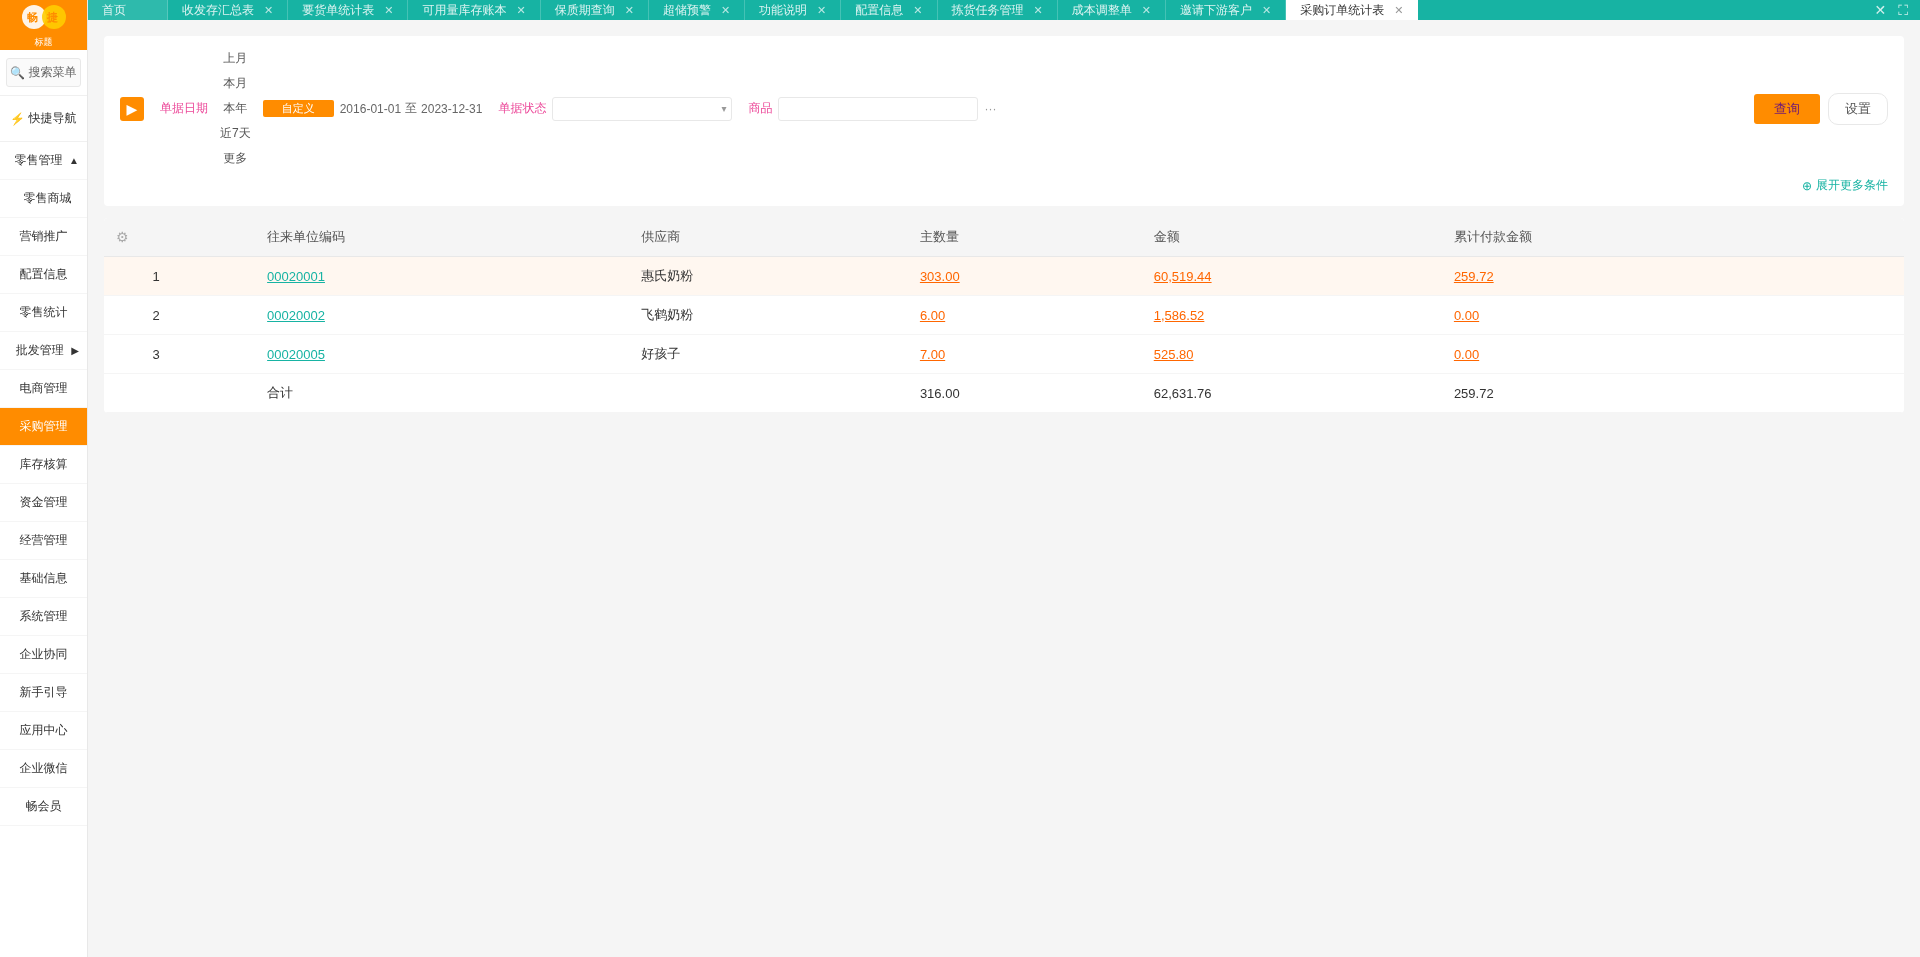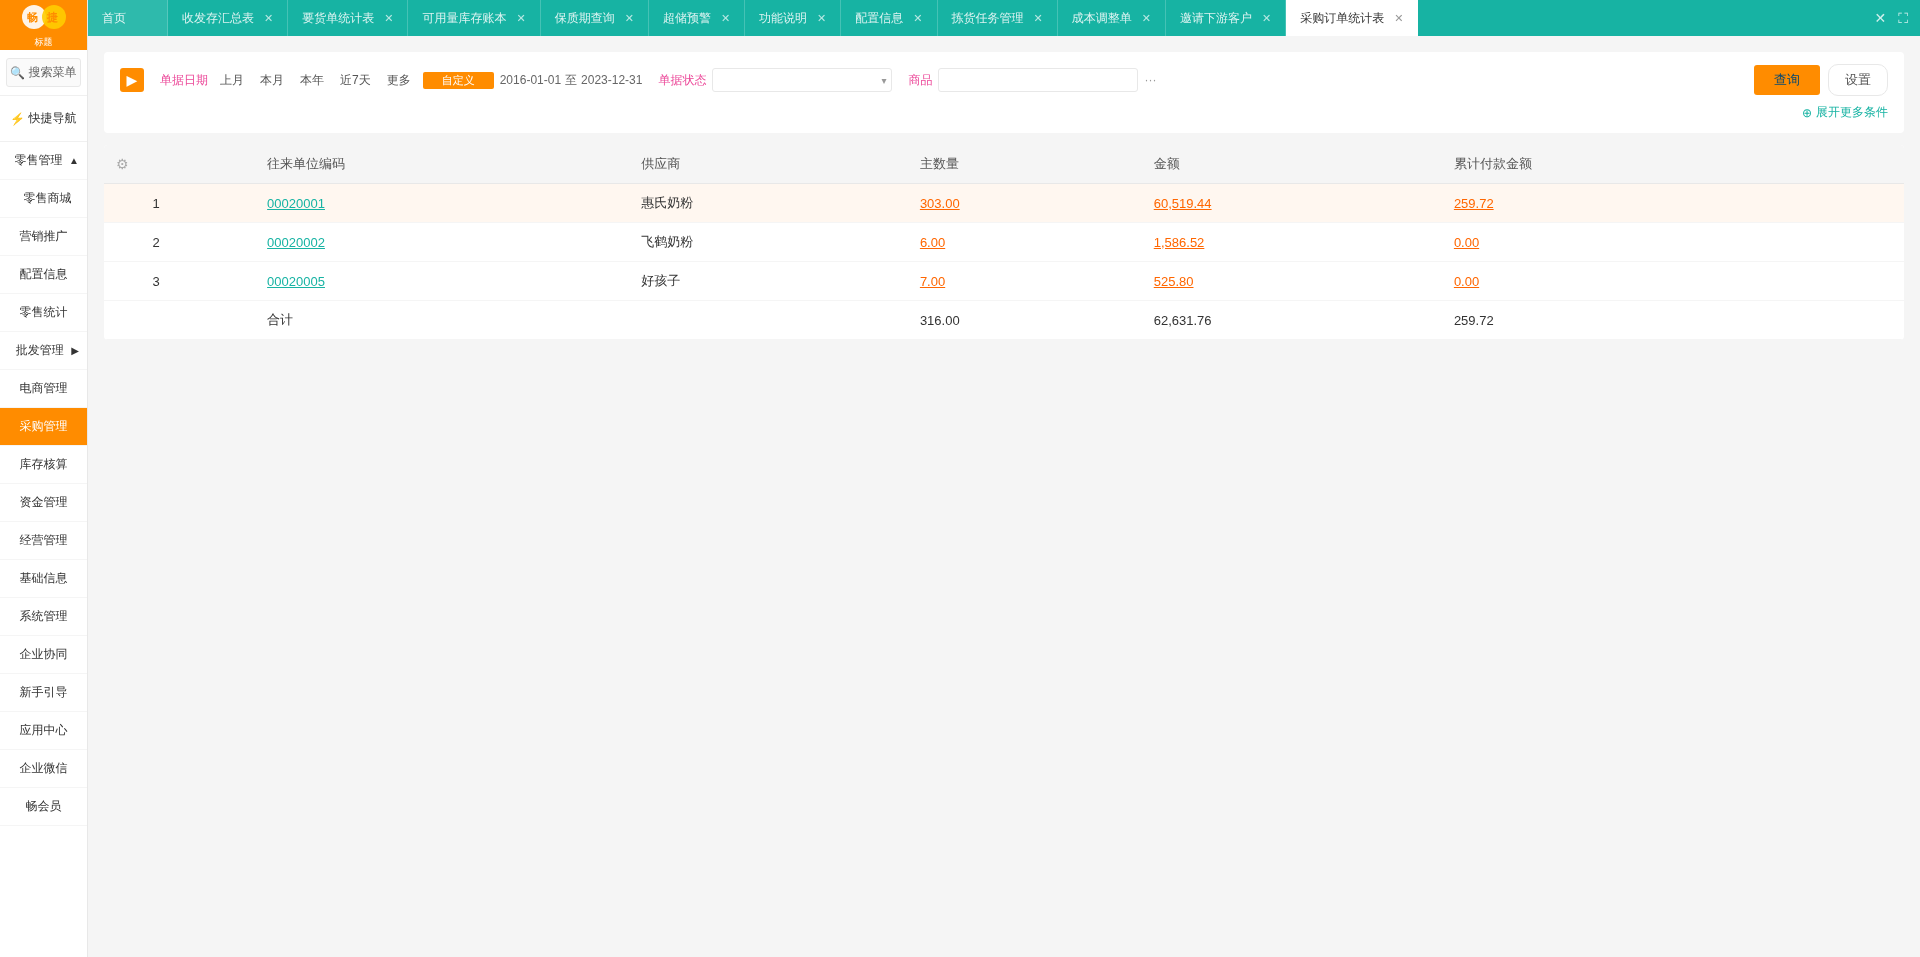--- a/index.html
+++ b/index.html
@@ -26,21 +26,21 @@
     .topbar { height: 50px; background: #fff; display: flex; align-items: center; padding: 0 12px; border-bottom: 1px solid #e8e8e8; gap: 8px; }
     .topbar-breadcrumb { flex: 1; display: flex; align-items: center; gap: 6px; font-size: 13px; color: #666; }
     .topbar-breadcrumb select { border: none; background: none; font-size: 13px; color: #666; cursor: pointer; }
     .topbar-actions { display: flex; align-items: center; gap: 16px; }
     .topbar-msg { display: flex; align-items: center; gap: 4px; font-size: 13px; color: #555; cursor: pointer; }
     .topbar-app { display: flex; align-items: center; gap: 4px; font-size: 13px; color: #555; cursor: pointer; }
     .topbar-avatar { width: 30px; height: 30px; border-radius: 50%; background: #ff8c00; display: flex; align-items: center; justify-content: center; color: #fff; font-size: 12px; cursor: pointer; }
     .topbar-username { font-size: 13px; color: #333; cursor: pointer; }
 
     
-    .tabbar { height: 36px; background: #17b3a3; display: flex; align-items: stretch; overflow-x: auto; flex-shrink: 0; }
+    .tabbar { height: 20px; background: #17b3a3; display: flex; align-items: stretch; overflow-x: auto; flex-shrink: 0; }
     .tabbar::-webkit-scrollbar { display: none; }
     .tab-item { display: flex; align-items: center; padding: 0 14px; white-space: nowrap; cursor: pointer; font-size: 12px; color: rgba(255,255,255,0.85); border-right: 1px solid rgba(255,255,255,0.2); gap: 6px; min-width: 80px; }
     .tab-item.active { background: #fff; color: #333; font-weight: 500; }
     .tab-item.home { background: rgba(255,255,255,0.1); }
     .tab-close { font-size: 11px; color: rgba(255,255,255,0.7); margin-left: 4px; cursor: pointer; }
     .tab-item.active .tab-close { color: #999; }
     .tabbar-end { margin-left: auto; display: flex; align-items: center; padding: 0 8px; gap: 4px; }
     .tabbar-end-btn { background: none; border: none; color: rgba(255,255,255,0.8); cursor: pointer; font-size: 14px; padding: 2px 4px; }
 
     
@@ -51,31 +51,31 @@
     .btn-print { display: flex; align-items: center; gap: 4px; padding: 5px 12px; border: 1px solid #e8e8e8; border-radius: 3px; background: #fff; cursor: pointer; font-size: 12px; color: #555; }
     .btn-export { display: flex; align-items: center; gap: 4px; padding: 5px 12px; border: 1px solid #e8e8e8; border-radius: 3px; background: #fff; cursor: pointer; font-size: 12px; color: #555; }
     .btn-refresh { display: flex; align-items: center; gap: 4px; padding: 5px 12px; border: 1px solid #e8e8e8; border-radius: 3px; background: #fff; cursor: pointer; font-size: 12px; color: #555; }
 
     
     .filter-panel { background: #fff; border-radius: 4px; padding: 12px 16px; margin-bottom: 12px; }
     .filter-row { display: flex; align-items: center; gap: 16px; flex-wrap: wrap; }
     .filter-toggle { width: 24px; height: 24px; background: #ff8c00; border: none; border-radius: 3px; color: #fff; cursor: pointer; font-size: 14px; display: flex; align-items: center; justify-content: center; flex-shrink: 0; }
     .filter-group { display: flex; align-items: center; gap: 6px; font-size: 12px; color: #555; }
     .filter-label { color: #ec4899; white-space: nowrap; }
-    .date-shortcuts { display: flex; gap: 4px; }
+    .date-shortcuts { display: flex; gap: 4px; flex-direction: column; }
     .date-btn { padding: 2px 6px; border: none; background: none; cursor: pointer; font-size: 12px; color: #555; }
     .date-range { display: flex; align-items: center; gap: 4px; font-size: 12px; color: #666; }
     .custom-badge { background: #ff8c00; color: #fff; font-size: 11px; padding: 1px 19px; border-radius: 2px; }
     .filter-input { border: 1px solid #e8e8e8; border-radius: 3px; padding: 4px 8px; font-size: 12px; color: #333; background: #fff; }
     .filter-select { border: 1px solid #e8e8e8; border-radius: 3px; padding: 4px 24px 4px 8px; font-size: 12px; color: #333; background: #fff; cursor: pointer; min-width: 180px; appearance: none; }
     .filter-select-wrap { position: relative; display: inline-flex; align-items: center; }
     .filter-select-wrap::after { content: "▾"; position: absolute; right: 6px; font-size: 10px; color: #999; pointer-events: none; }
     .expand-btn { display: flex; align-items: center; gap: 4px; font-size: 12px; color: #17b3a3; cursor: pointer; border: none; background: none; }
     .filter-row2 { display: flex; align-items: center; gap: 16px; margin-top: 8px; justify-content: flex-end; }
-    .btn-query { background: #ff8c00; color: #0c4a6e; border: none; border-radius: 3px; padding: 6px 20px; font-size: 13px; cursor: pointer; }
+    .btn-query { background: #ff8c00; color: #701a75; border: none; border-radius: 3px; padding: 6px 20px; font-size: 13px; cursor: pointer; }
     .btn-settings { background: #fff; color: #555; border: 1px solid #e8e8e8; border-radius: 10px; padding: 6px 16px; font-size: 13px; cursor: pointer; }
 
     
     .table-wrap { background: #fff; border-radius: 4px; overflow: hidden; }
     table { width: 100%; border-collapse: collapse; }
     thead tr { background: #f5f5f5; }
     th { padding: 10px 12px; text-align: left; font-size: 13px; color: #555; font-weight: 500; border-bottom: 1px solid #e8e8e8; }
     td { padding: 10px 12px; font-size: 13px; color: #333; border-bottom: 1px solid #f5f5f5; }
     .th-settings { width: 36px; text-align: center; }
     tr.row-highlight { background: #fff7f0; }

